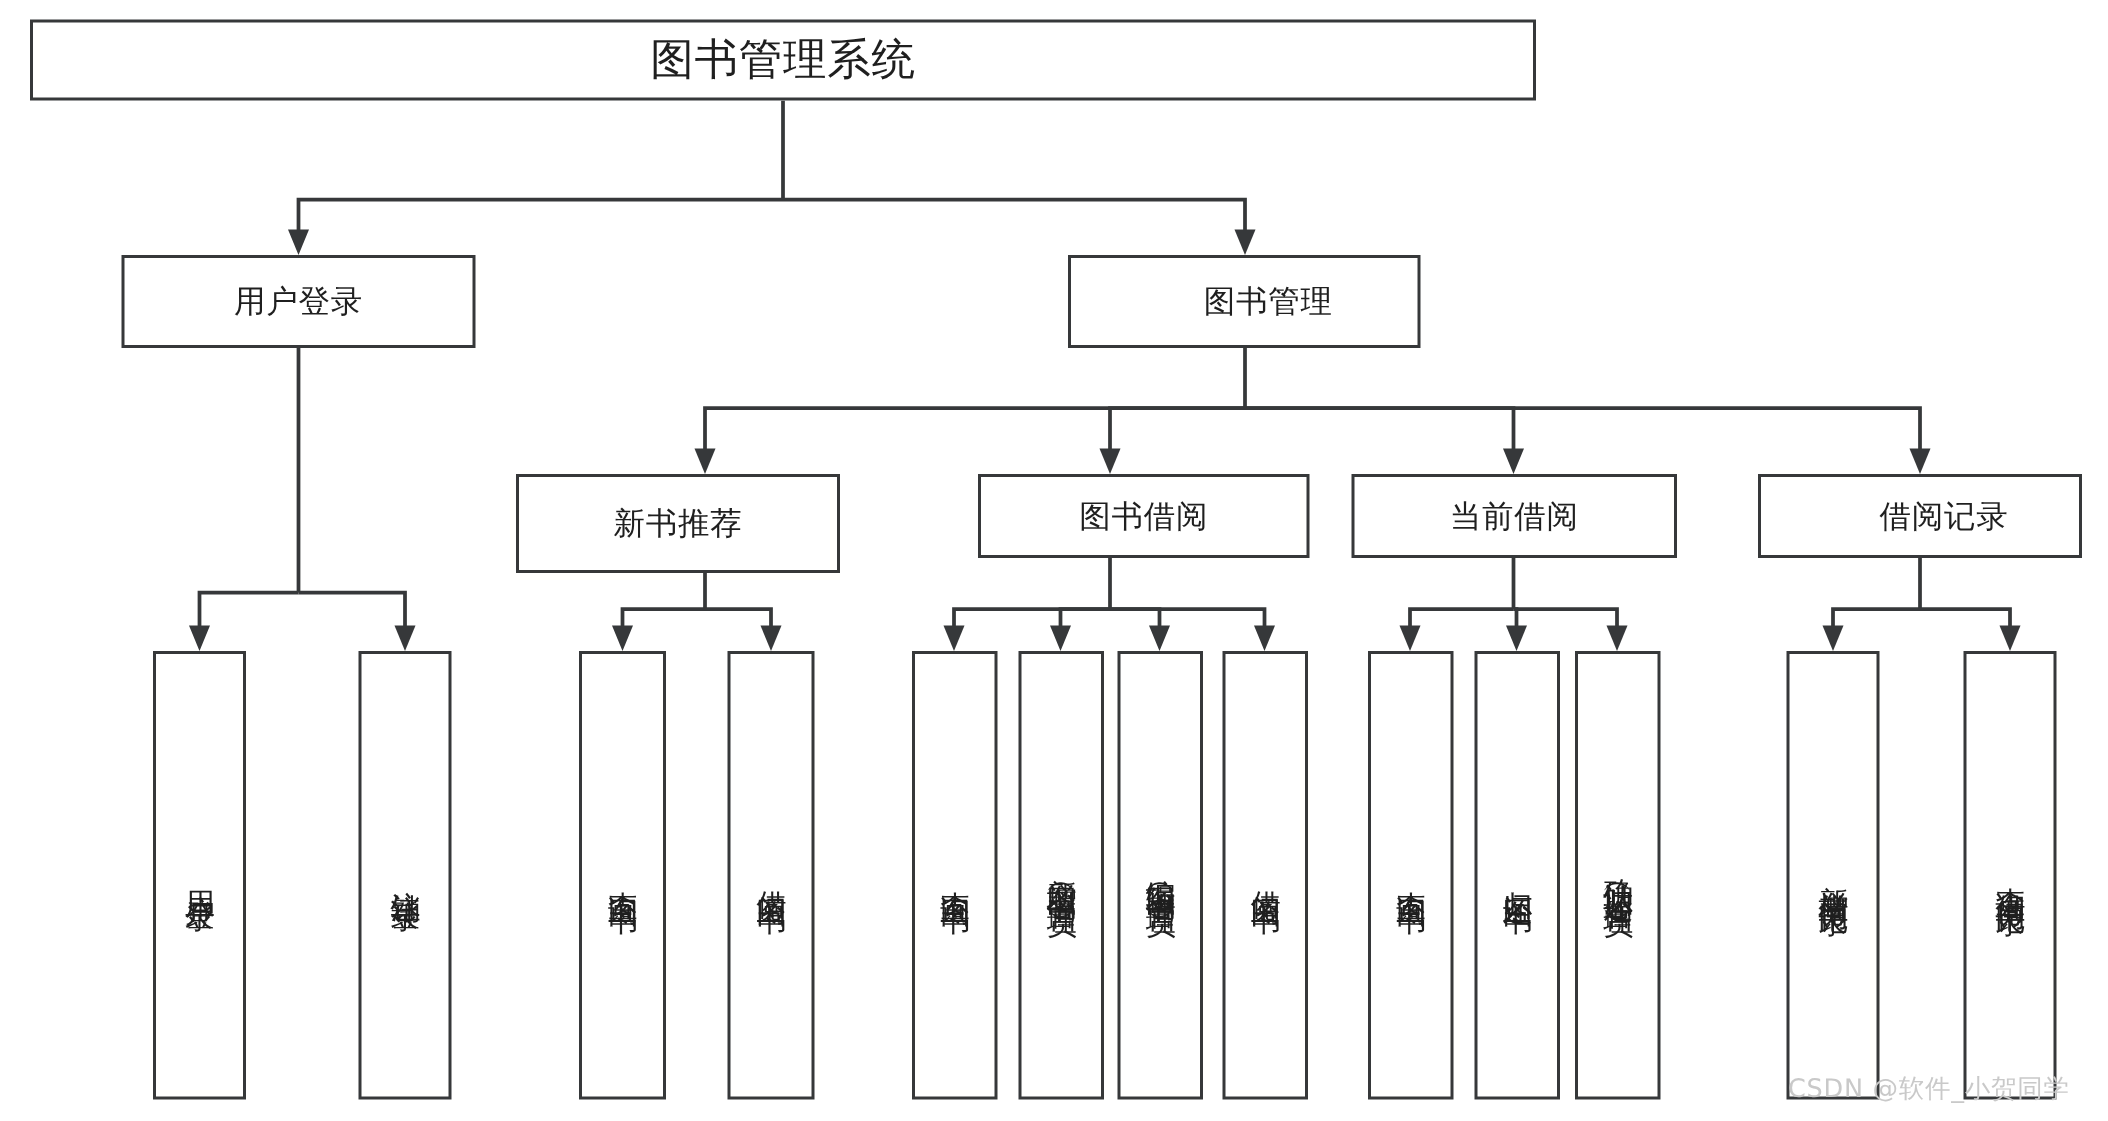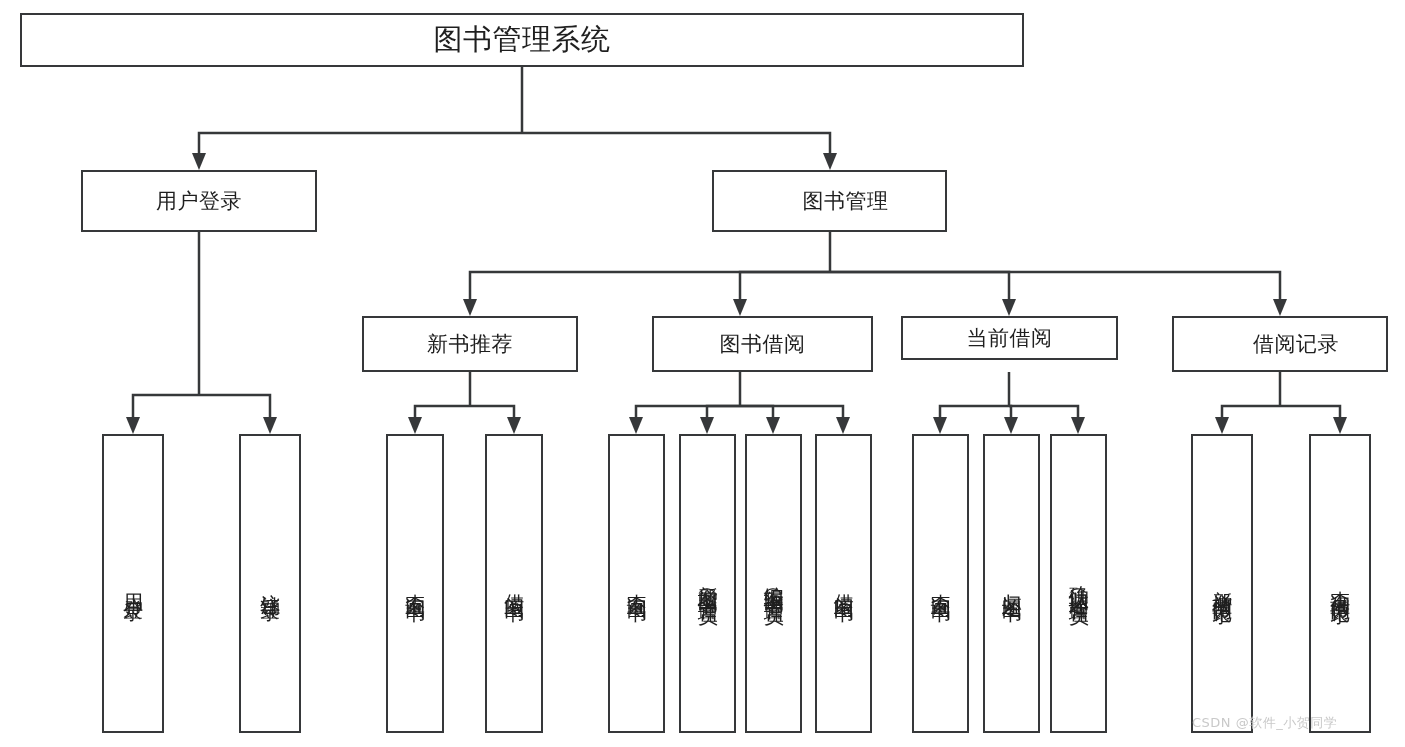--- a/index.html
+++ b/index.html
@@ -46,21 +46,21 @@
     letter-spacing: 3px;
     font-size: 20px;
     white-space: normal;
   }
   .node.root .node-label {
     font-size: 29px;
   }
   .watermark {
     position: absolute;
     color: #c9c9c9;
-    font-size: 13px;
+    font-size: 17px;
     letter-spacing: 0.5px;
     white-space: nowrap;
     pointer-events: none;
   }
 </style>
 </head>
 <body>
 
 <div id="canvas">
   <svg id="edge-layer" viewBox="0 0 1405 747">
@@ -151,27 +151,27 @@
   <div id="node-layer">
       <div class="node root" style="left: 20px; top: 13px; width: 1004px; height: 54px; border-color: rgb(54, 56, 58);">
         <span class="node-label" style="color: rgb(31, 31, 31);">图书管理系统</span>
       </div>
       <div class="node" style="left: 81px; top: 170px; width: 236px; height: 62px; border-color: rgb(54, 56, 58);">
         <span class="node-label" style="color: rgb(31, 31, 31);">用户登录</span>
       </div>
       <div class="node" style="left: 712px; top: 170px; width: 235px; height: 62px; border-color: rgb(54, 56, 58); padding-left: 32px;">
         <span class="node-label" style="color: rgb(31, 31, 31);">图书管理</span>
       </div>
-      <div class="node" style="left: 362px; top: 316px; width: 216px; height: 56px; border-color: rgb(54, 56, 58);">
+      <div class="node" style="left: 344px; top: 316px; width: 216px; height: 66px; border-color: rgb(54, 56, 58);">
         <span class="node-label" style="color: rgb(31, 31, 31);">新书推荐</span>
       </div>
       <div class="node" style="left: 652px; top: 316px; width: 221px; height: 56px; border-color: rgb(54, 56, 58); justify-content: center;">
         <span class="node-label" style="color: rgb(31, 31, 31);">图书借阅</span>
       </div>
-      <div class="node" style="left: 901px; top: 316px; width: 217px; height: 44px; border-color: rgb(54, 56, 58);">
+      <div class="node" style="left: 901px; top: 316px; width: 217px; height: 56px; border-color: rgb(54, 56, 58);">
         <span class="node-label" style="color: rgb(31, 31, 31);">当前借阅</span>
       </div>
       <div class="node" style="left: 1172px; top: 316px; width: 216px; height: 56px; border-color: rgb(54, 56, 58); padding-left: 32px;">
         <span class="node-label" style="color: rgb(31, 31, 31);">借阅记录</span>
       </div>
       <div class="node vertical" style="left: 102px; top: 434px; width: 62px; height: 299px; border-color: rgb(54, 56, 58);">
         <span class="node-label" style="color: rgb(31, 31, 31);">用户登录</span>
       </div>
       <div class="node vertical" style="left: 239px; top: 434px; width: 62px; height: 299px; border-color: rgb(54, 56, 58);">
         <span class="node-label" style="color: rgb(31, 31, 31);">注销登录</span>

